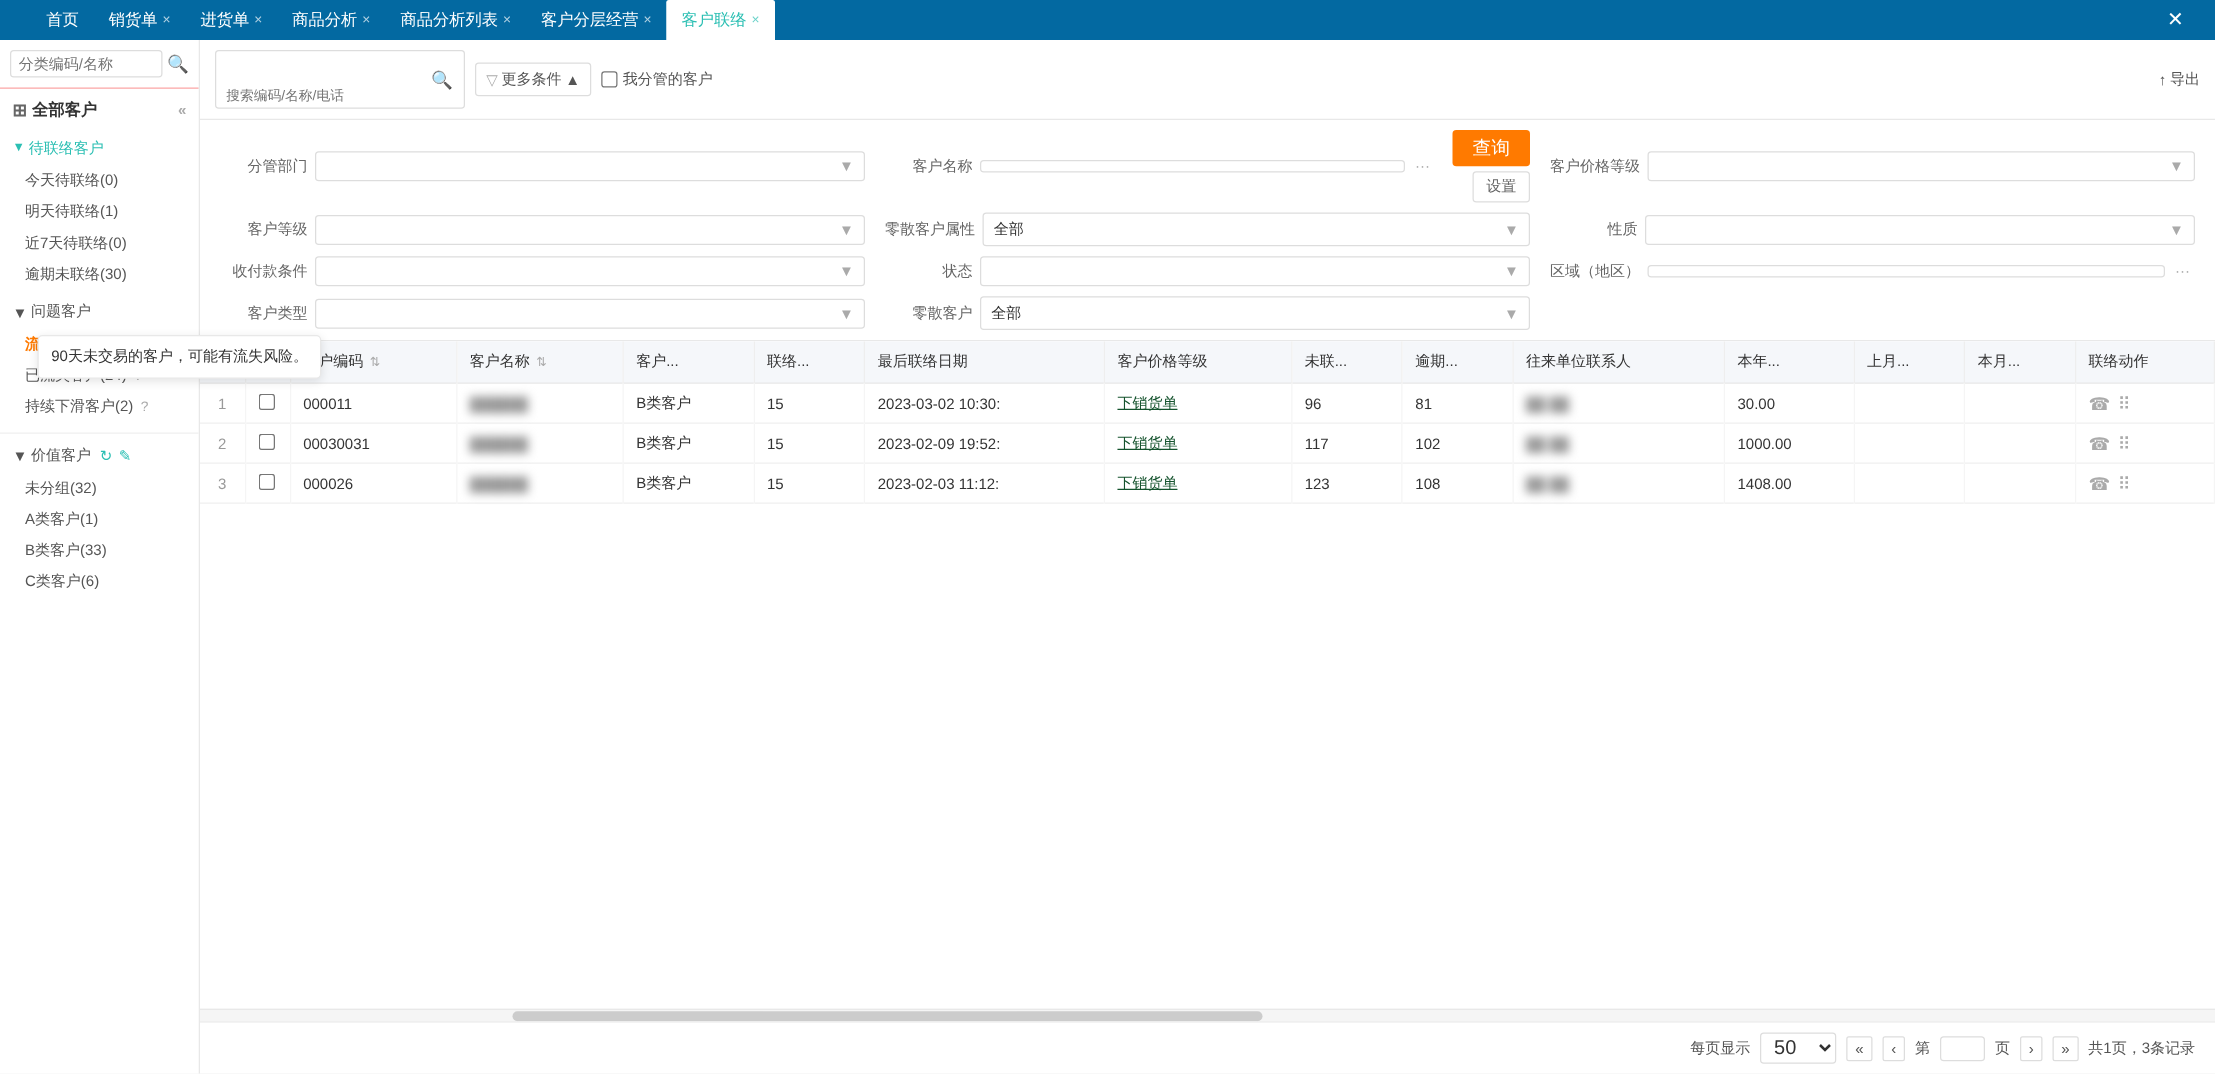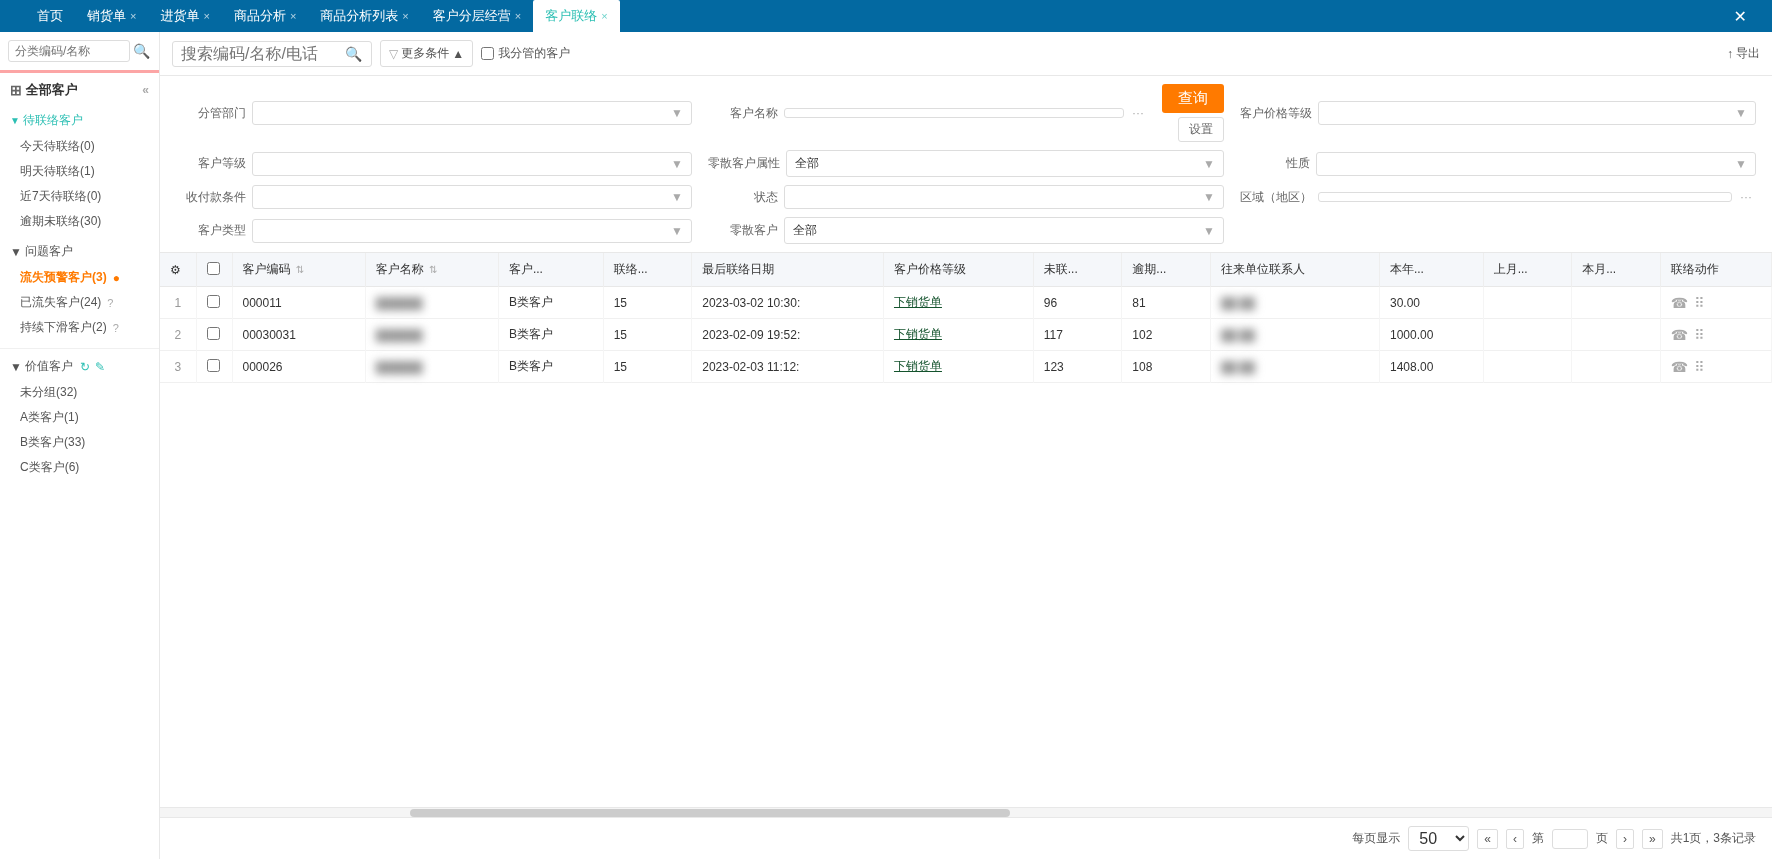--- a/index.html
+++ b/index.html
@@ -61,21 +61,21 @@
       border-right: 1px solid #e8e8e8;
       display: flex;
       flex-direction: column;
       overflow-y: auto;
       flex-shrink: 0;
     }
     .sidebar-search {
       display: flex;
       align-items: center;
       padding: 8px;
-      border-bottom: 3px solid #fca5a5;
+      border-bottom: 1px solid #fca5a5;
       gap: 4px;
       justify-content: space-between;
     }
     .sidebar-search input {
       border: 1px solid #ddd;
       border-radius: 3px;
       padding: 3px 6px;
       font-size: 12px;
       width: 100%;
       outline: none;
@@ -185,23 +185,24 @@
       align-items: center;
       border: 1px solid #ddd;
       border-radius: 3px;
       padding: 3px 8px;
       gap: 4px;
       min-width: 200px;
     }
     .search-input-wrap input {
       border: none;
       outline: none;
-      font-size: 16px;
+      font-size: 11px;
       color: #999;
       width: 160px;
+      margin-top: 27px;
     }
     .search-icon-btn {
       color: #2bbfb3;
       cursor: pointer;
       font-size: 14px;
     }
     .more-filter-btn {
       display: flex;
       align-items: center;
       gap: 3px;
@@ -526,20 +527,23 @@
       <div class="sidebar-item">
         <span>已流失客户(24)</span>
         <span style="color:#aaa; margin-left:2px; font-size:11px">?</span>
       </div>
       <div class="sidebar-item">
         <span>持续下滑客户(2)</span>
         <span style="color:#aaa; margin-left:2px; font-size:11px">?</span>
       </div>
     </div>
 
+    <div class="tooltip-box">
+      <span>90天未交易的客户，可能有流失风险。</span>
+    </div>
 
     <div class="sidebar-divider"></div>
 
     <div class="sidebar-group">
       <div class="sidebar-group-title2">
         <span class="triangle">▼</span>
         <span>价值客户</span>
         <span style="margin-left:4px; color:#2bbfb3; font-size:12px; cursor:pointer">↻</span>
         <span style="margin-left:2px; color:#2bbfb3; font-size:12px; cursor:pointer">✎</span>
       </div>

